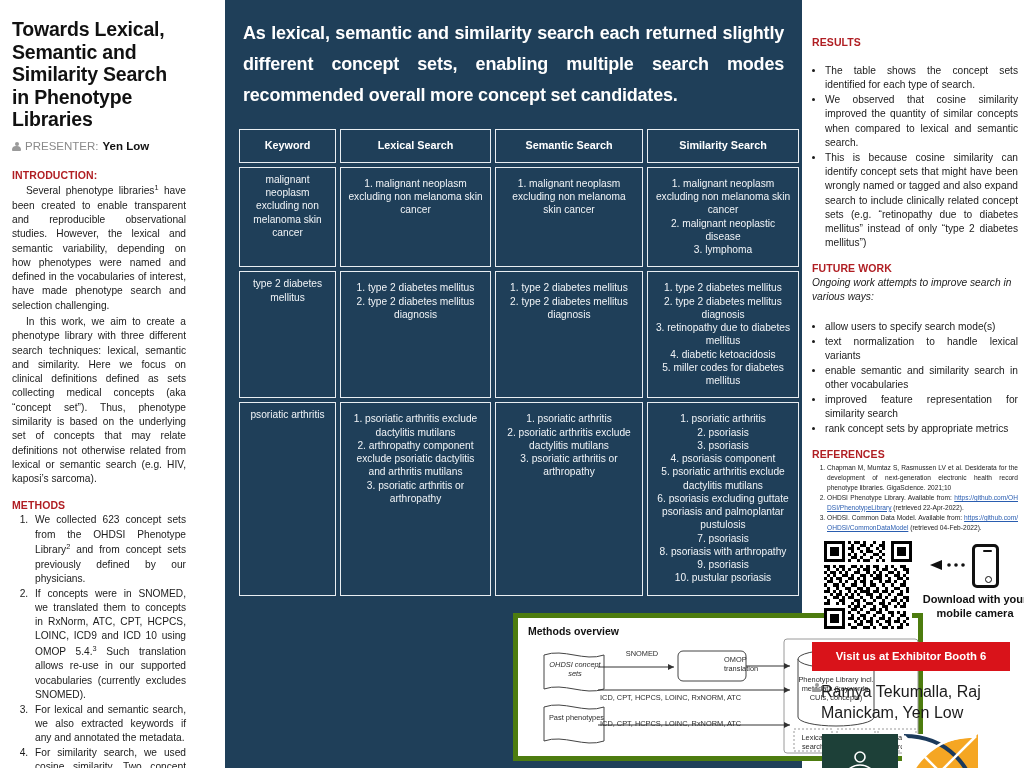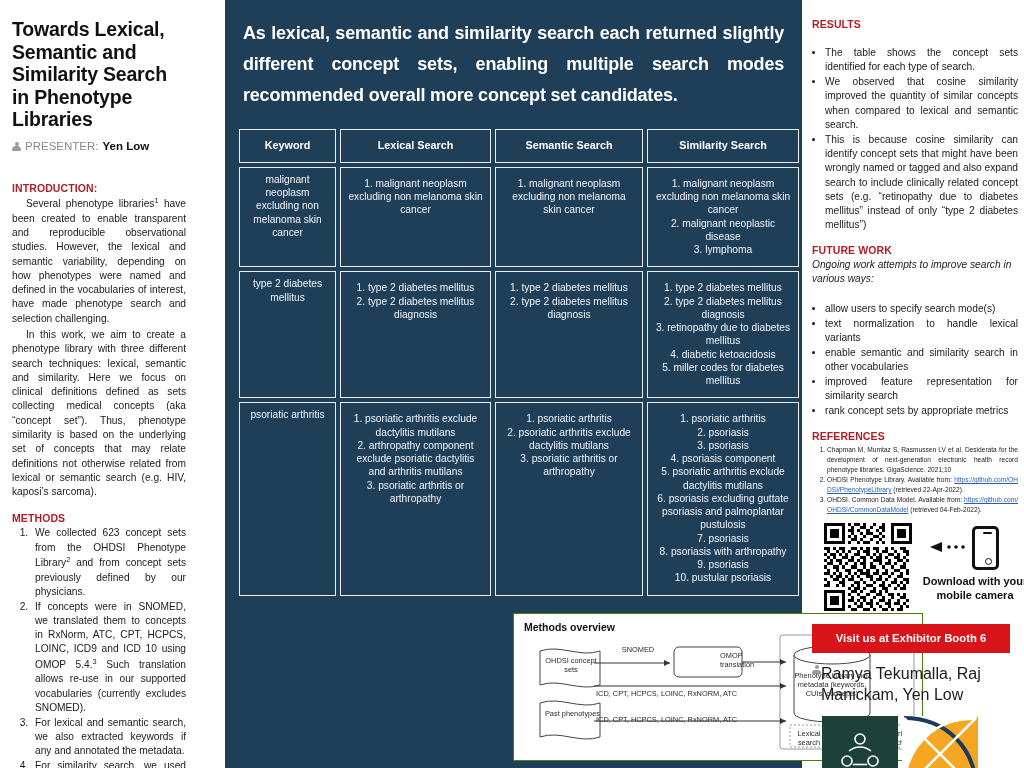--- a/index.html
+++ b/index.html
@@ -53,21 +53,21 @@
     width: 9px; height: 4.5px;
     border-radius: 4.5px 4.5px 1px 1px;
     background: #9a9a9a;
   }
   .sec-head {
     color: #b01e23;
     font-weight: bold;
     font-size: 10.5px;
     letter-spacing: 0.1px;
   }
-  #introduction { margin-top: 30px; }
+  #introduction { margin-top: 17px; }
   .body-par {
     font-size: 10.2px;
     line-height: 1.40;
     color: #1b1b1b;
     text-align: justify;
     text-indent: 14px;
     margin-top: 2px;
   }
   #methods { margin-top: 13px; }
   ol.methods-list {
@@ -150,21 +150,21 @@
   }
   
   td.keyword-cell { padding-top: 6px; }
 
   
   #methods-overview {
     position: absolute;
     left: 288px; top: 613px;
     width: 410px; height: 148px;
     background: #ffffff;
-    border: 1px solid #4d7c0f;
+    border: 5px solid #4d7c0f;
     padding: 6px 8px;
   }
   #mo-title {
     font-size: 10.5px;
     font-weight: bold;
     color: #111;
     margin: 1px 0 0 2px;
   }
   #mo-canvas { position: relative; width: 100%; height: 118px; }
   .mo-label {
@@ -175,21 +175,21 @@
     line-height: 1.22;
     text-align: center;
     white-space: nowrap;
   }
   .mo-wrap { white-space: normal; }
 
   
   #right-col {
     position: absolute; left: 802px; top: 0;
     width: 222px; height: 768px;
-    padding: 18px 6px 0 10px;
+    padding: 36px 6px 0 10px;
   }
   ul.bullets {
     margin-top: 16px;
     padding-left: 13px;
     font-size: 10.2px;
     line-height: 1.40;
     color: #1b1b1b;
   }
   ul.bullets li { text-align: justify; margin-bottom: 0.5px; }
   #future-work { margin-top: 11px; }
@@ -460,21 +460,21 @@
           <rect x="268" y="92" width="38" height="22" fill="#ffffff" stroke="#999" stroke-width="1" stroke-dasharray="2,2"></rect>
           <rect x="311" y="92" width="38" height="22" fill="#ffffff" stroke="#999" stroke-width="1" stroke-dasharray="2,2"></rect>
           <rect x="352" y="92" width="38" height="22" fill="#ffffff" stroke="#999" stroke-width="1" stroke-dasharray="2,2"></rect>
 
           <path d="M72,30 L148,30" stroke="#333" stroke-width="1" fill="none" marker-end="url(#arr)"></path>
           <path d="M220,29 L264,29" stroke="#333" stroke-width="1" fill="none" marker-end="url(#arr)"></path>
           <path d="M72,53 L264,53" stroke="#333" stroke-width="1" fill="none" marker-end="url(#arr)"></path>
           <path d="M72,88 L264,88" stroke="#333" stroke-width="1" fill="none" marker-end="url(#arr)"></path>
         </svg>
 
-        <div class="mo-label mo-wrap" style="left:20px; top:23px; width:58px;">OHDSI concept sets</div>
+        <div class="mo-label mo-wrap" style="left:20px; top:23px; width:58px;font-style:italic;">OHDSI concept sets</div>
         <div class="mo-label mo-wrap" style="left:20px; top:76px; width:58px;text-align:right;">Past phenotypes</div>
         <div class="mo-label" style="left:86px; top:12px; width:60px;">SNOMED</div>
         <div class="mo-label mo-wrap" style="left:154px; top:18px; width:64px;padding-left:44px;">OMOP translation</div>
         <div class="mo-label" style="left:74px; top:56px; width:190px; text-align:left;">ICD, CPT, HCPCS, LOINC, RxNORM, ATC</div>
         <div class="mo-label" style="left:74px; top:82px; width:190px; text-align:left;">ICD, CPT, HCPCS, LOINC, RxNORM, ATC</div>
         <div class="mo-label" style="left:258px; top:6px; width:134px; font-weight:bold;">Phenotype library</div>
         <div class="mo-label mo-wrap" style="left:272px; top:38px; width:76px;">Phenotype Library incl. metadata (keywords, CUIs, concepts)</div>
         <div class="mo-label mo-wrap" style="left:268px; top:96px; width:38px;">Lexical search</div>
         <div class="mo-label mo-wrap" style="left:311px; top:96px; width:38px;">Semantic search</div>
         <div class="mo-label mo-wrap" style="left:352px; top:96px; width:38px;">Similarity search</div>

